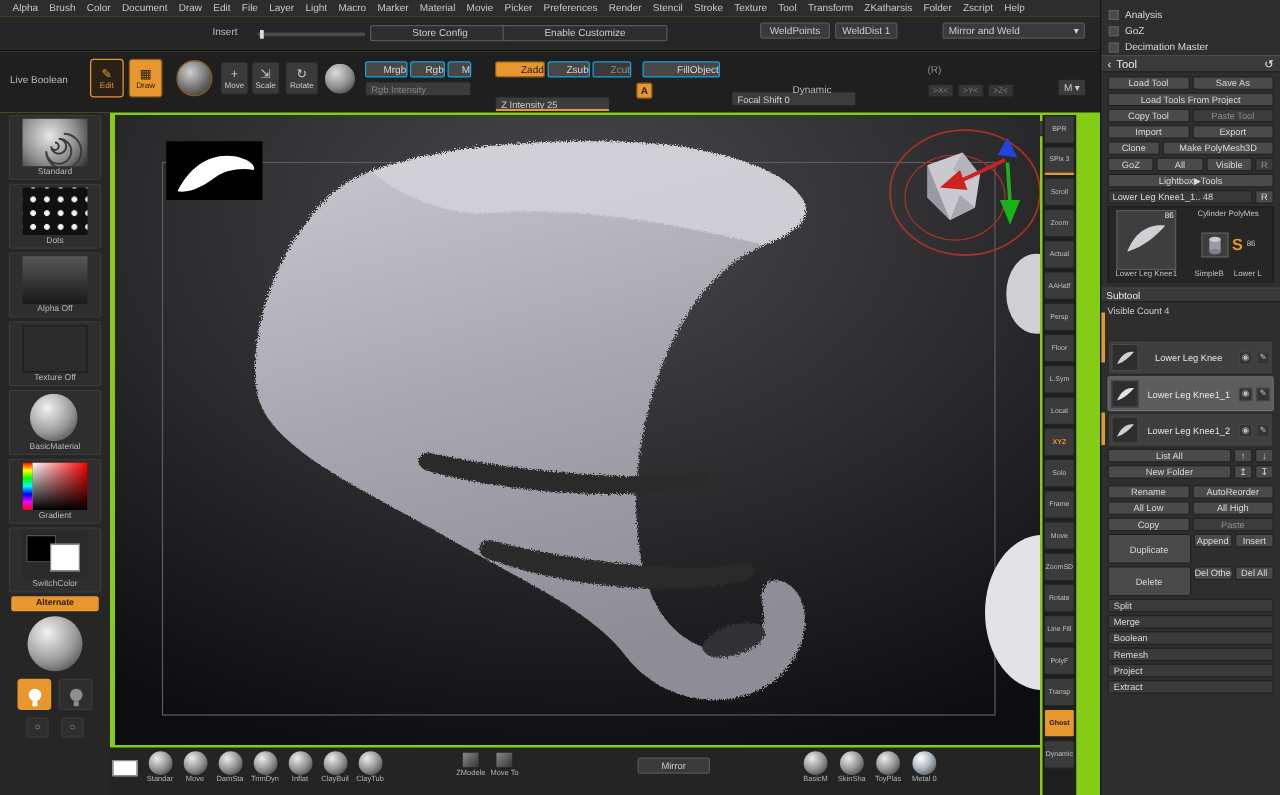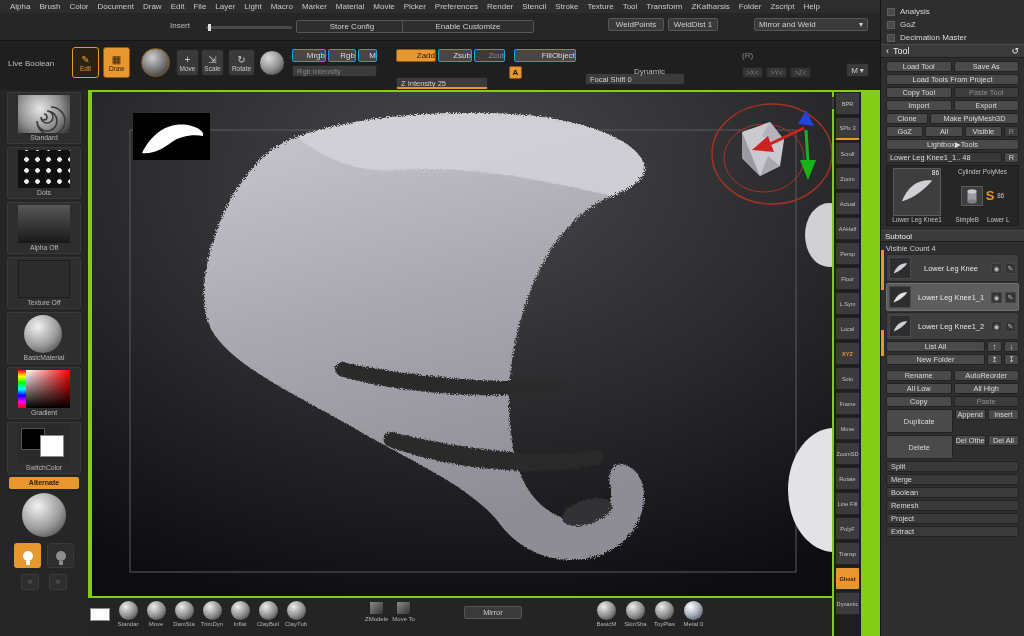--- a/index.html
+++ b/index.html
@@ -101,40 +101,40 @@
   .bigthumb{width:48px;height:42px;background:#3e3e3e;border:1px solid #5a5a5a;position:relative;flex:0 0 48px}
   .bigthumb .badge{position:absolute;top:0;right:1px;font-size:6.5px;color:#eee}
   .tcol{display:flex;flex-direction:column;align-items:center;width:56px}
   .tcap{font-size:6.3px;color:#c2c2c2;line-height:8px;white-space:nowrap}
   .rcol{flex:1;display:flex;flex-direction:column;align-items:center;justify-content:space-between;padding:0 1px}
   .rmid{display:flex;align-items:center;gap:3px}
   .cylthumb{width:22px;height:20px;background:#3e3e3e;border:1px solid #5a5a5a}
   .sglyph{color:#e8962e;font-size:13px;font-weight:bold;line-height:14px}
   .rlabels{display:flex;gap:8px}
   .subhead{height:12px;background:#3a3a3a;border-top:1px solid #474747;border-bottom:1px solid #1d1d1d;display:flex;align-items:center;padding:0 4px;color:#ececec;font-size:8px;margin:2px -5px 2px}
-  .vcount{font-size:7.4px;color:#cfcfcf;height:10px;line-height:9px;margin-bottom:0}
+  .vcount{font-size:7.4px;color:#cfcfcf;height:10px;line-height:9px;margin-bottom:18px}
   .strow{height:28px;background:#3f3f3f;border:1px solid #282828;border-radius:2px;display:flex;align-items:center;gap:3px;padding:0 2px;margin-bottom:1px}
   .strow.sel{background:#5d5d5d;border-color:#6f6f6f}
   .stthumb{width:22px;height:22px;background:#2e2e2e;border:1px solid #4a4a4a;flex:0 0 22px}
   .stlabel{flex:1;text-align:center;font-size:7.4px;color:#e6e6e6;overflow:hidden;white-space:nowrap}
   .sticon{width:11px;height:11px;font-size:7px;color:#bbb;background:#343434;border:1px solid #454545;line-height:10px;text-align:center;flex:0 0 11px;border-radius:1px}
   .dblL{flex:1;height:24px;line-height:23px}
   .dblR{flex:1;display:flex;flex-direction:row;gap:2px}
   .secbar{height:11px;background:#3a3a3a;border:1px solid #222;border-radius:2px;color:#dadada;font-size:7.4px;line-height:10px;padding-left:4px;margin-bottom:2px;text-align:left}
 
   
   .bottombar{position:absolute;left:88px;top:598px;width:744px;height:38px;background:#242424;display:flex;align-items:flex-start;padding-top:3px}
   .bswatch{width:20px;height:13px;background:#fff;border:1px solid #8a8a8a;margin:7px 4px 0 2px}
   .bbrush{width:28px;display:flex;flex-direction:column;align-items:center}
   .bball{width:19px;height:19px;border-radius:50%;background:radial-gradient(circle at 35% 30%,#ececec,#8a8a8a 55%,#303030 95%)}
   .bbrush .cap,.zitem .cap,.bmat .cap{font-size:6px;color:#b5b5b5;margin-top:1px;line-height:7px;white-space:nowrap}
   .zmod{display:flex;gap:4px;margin-left:55px}
   .zitem{display:flex;flex-direction:column;align-items:center}
   .cube{width:15px;height:14px;background:linear-gradient(135deg,#8a8a8a,#333);border:1px solid #222}
-  .mirror-btn{margin-left:49px;margin-top:5px;width:58px;height:13px;background:#3a3a3a;border:1px solid #555;font-size:7.5px;text-align:center;line-height:11px;color:#ccc;border-radius:2px}
+  .mirror-btn{margin-left:95px;margin-top:5px;width:58px;height:13px;background:#3a3a3a;border:1px solid #555;font-size:7.5px;text-align:center;line-height:11px;color:#ccc;border-radius:2px}
   .mats{display:flex;margin-left:70px}
   .bmat{width:29px;display:flex;flex-direction:column;align-items:center}
 </style>
 </head>
 <body>
 
 <div class="app">
 
   <div class="menubar">
     <span>Alpha</span>

